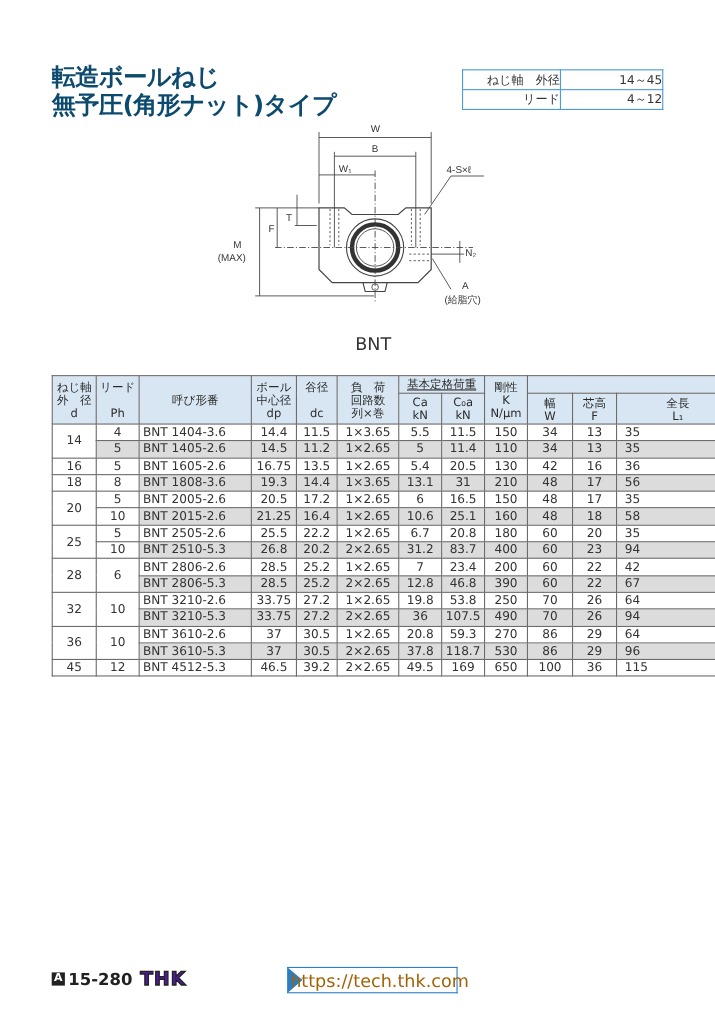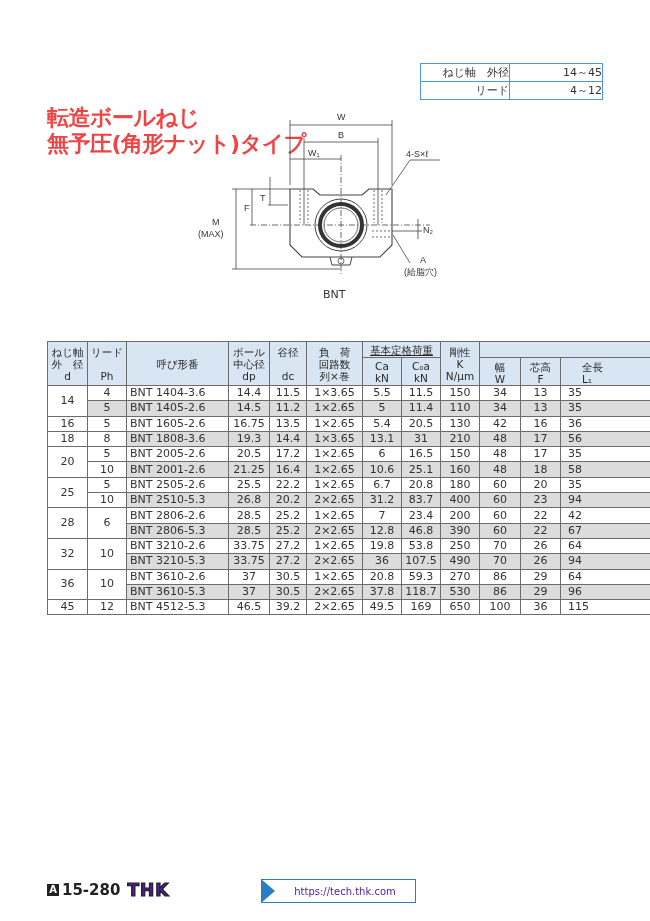--- a/index.html
+++ b/index.html
@@ -1,26 +1,26 @@
 <!DOCTYPE html>
 <html><head>
 <meta charset="utf-8">
 <style>
   html, body { margin:0; padding:0; background:#ffffff; }
   body { width:650px; height:921px; position:relative; overflow:hidden;
          font-family:"DejaVu Sans", "Liberation Sans", sans-serif; color:#2a2a2a; }
-  .title { position:absolute; left:47px; top:58px; color:#ef4444; font-weight:bold;
-           font-size:22px; line-height:26px; letter-spacing:-0.5px;margin-top:47px; }
+  .title { position:absolute; left:47px; top:58px; color:#0c4a6e; font-weight:bold;
+           font-size:22px; line-height:26px; letter-spacing:-0.5px; }
   .spec { position:absolute; left:420px; top:63px; border-collapse:collapse;
           font-size:11px; color:#333; }
   .spec td { border:1px solid #4a9ad4; height:17px; padding:0; text-align:right; }
   .spec td.k { width:88px; }
   .spec td.v { width:92px; }
   .drawing { position:absolute; left:180px; top:105px; width:280px; height:180px; }
-  .caption { position:absolute; left:323px; top:288px; font-size:11px; color:#333; }
+  .caption { position:absolute; left:323px; top:303px; font-size:16px; color:#333; }
 
   .table-wrap { position:absolute; left:47px; top:341px; width:603px; }
   table.main { border-collapse:collapse; font-size:11px; table-layout:fixed; width:603px; }
   table.main th, table.main td { border:1px solid #6c6c6c; padding:0; text-align:center;
          white-space:nowrap; overflow:hidden; }
   table.main thead th { background:#d8e6f3; font-weight:normal; color:#2a2a2a;
          font-size:10.5px; line-height:12px; vertical-align:bottom;margin-left:47px; }
   table.main tbody td { height:14.3px; line-height:14px; color:#333; }
   table.main tbody tr.shade td.s { background:#dcdcdc; }
   table.main td.model { text-align:left; padding-left:3px;margin-left:32px; }
@@ -33,21 +33,21 @@
                  display:flex; align-items:center; gap:3px; }
   .badge-a { display:inline-block; width:12px; height:12px; background:#222; color:#fff;
              font-size:10px; line-height:12px; text-align:center; }
   .thk { font-size:17px; font-weight:bold; letter-spacing:1px; color:#4c1d95;
          -webkit-text-stroke:1.2px #222; margin-left:4px; font-family:"DejaVu Sans", sans-serif; }
   .footer-banner { position:absolute; left:261px; top:879px; height:24px; display:flex; align-items:stretch; }
   .banner-note { background:#2a7fc4; color:#fff; font-size:9px; line-height:10px; padding:2px 8px 0 6px;
                  width:170px; position:relative; }
   .banner-arrow { width:0; height:0; border-top:12px solid transparent; border-bottom:12px solid transparent;
                   border-left:14px solid #2a7fc4; }
-  .banner-url { border:1px solid #2a7fc4; border-left:none; width:140px; font-size:10px; color:#4c1d95;
+  .banner-url { border:1px solid #2a7fc4; border-left:none; width:140px; font-size:16px; color:#a16207;
                 display:flex; align-items:center; justify-content:center; margin-left:-14px; padding-left:14px; }
 </style>
 </head>
 <body>
 
 <div class="title">
   <div>転造ボールねじ</div>
   <div>無予圧(角形ナット)タイプ</div>
 </div>
 
@@ -190,21 +190,21 @@
         <div>kN</div>
       </th>
       <th rowspan="2" style="vertical-align:bottom">
         <div>幅</div>
         <div>W</div>
       </th>
       <th rowspan="2" style="vertical-align:bottom">
         <div>芯高</div>
         <div>F</div>
       </th>
-      <th rowspan="2" style="vertical-align:bottom;text-align:left;padding-left:21px;border-right:none">
+      <th rowspan="2" style="vertical-align:bottom;text-align:center;padding-left:21px;border-right:none">
         <div>全長</div>
         <div>L₁</div>
       </th>
     </tr>
     <tr style="height:16px"></tr>
   </thead>
   <tbody id="tbody">
     <tr>
       <td rowspan="2">14</td>
       <td>4</td>
@@ -269,21 +269,21 @@
       <td>1×2.65</td>
       <td>6</td>
       <td>16.5</td>
       <td>150</td>
       <td>48</td>
       <td>17</td>
       <td class="last">35</td>
     </tr>
     <tr class="shade">
       <td>10</td>
-      <td class="s model">BNT 2001-2.6</td>
+      <td class="s model">BNT 2015-2.6</td>
       <td class="s">21.25</td>
       <td class="s">16.4</td>
       <td class="s">1×2.65</td>
       <td class="s">10.6</td>
       <td class="s">25.1</td>
       <td class="s">160</td>
       <td class="s">48</td>
       <td class="s">18</td>
       <td class="s last">58</td>
     </tr>

